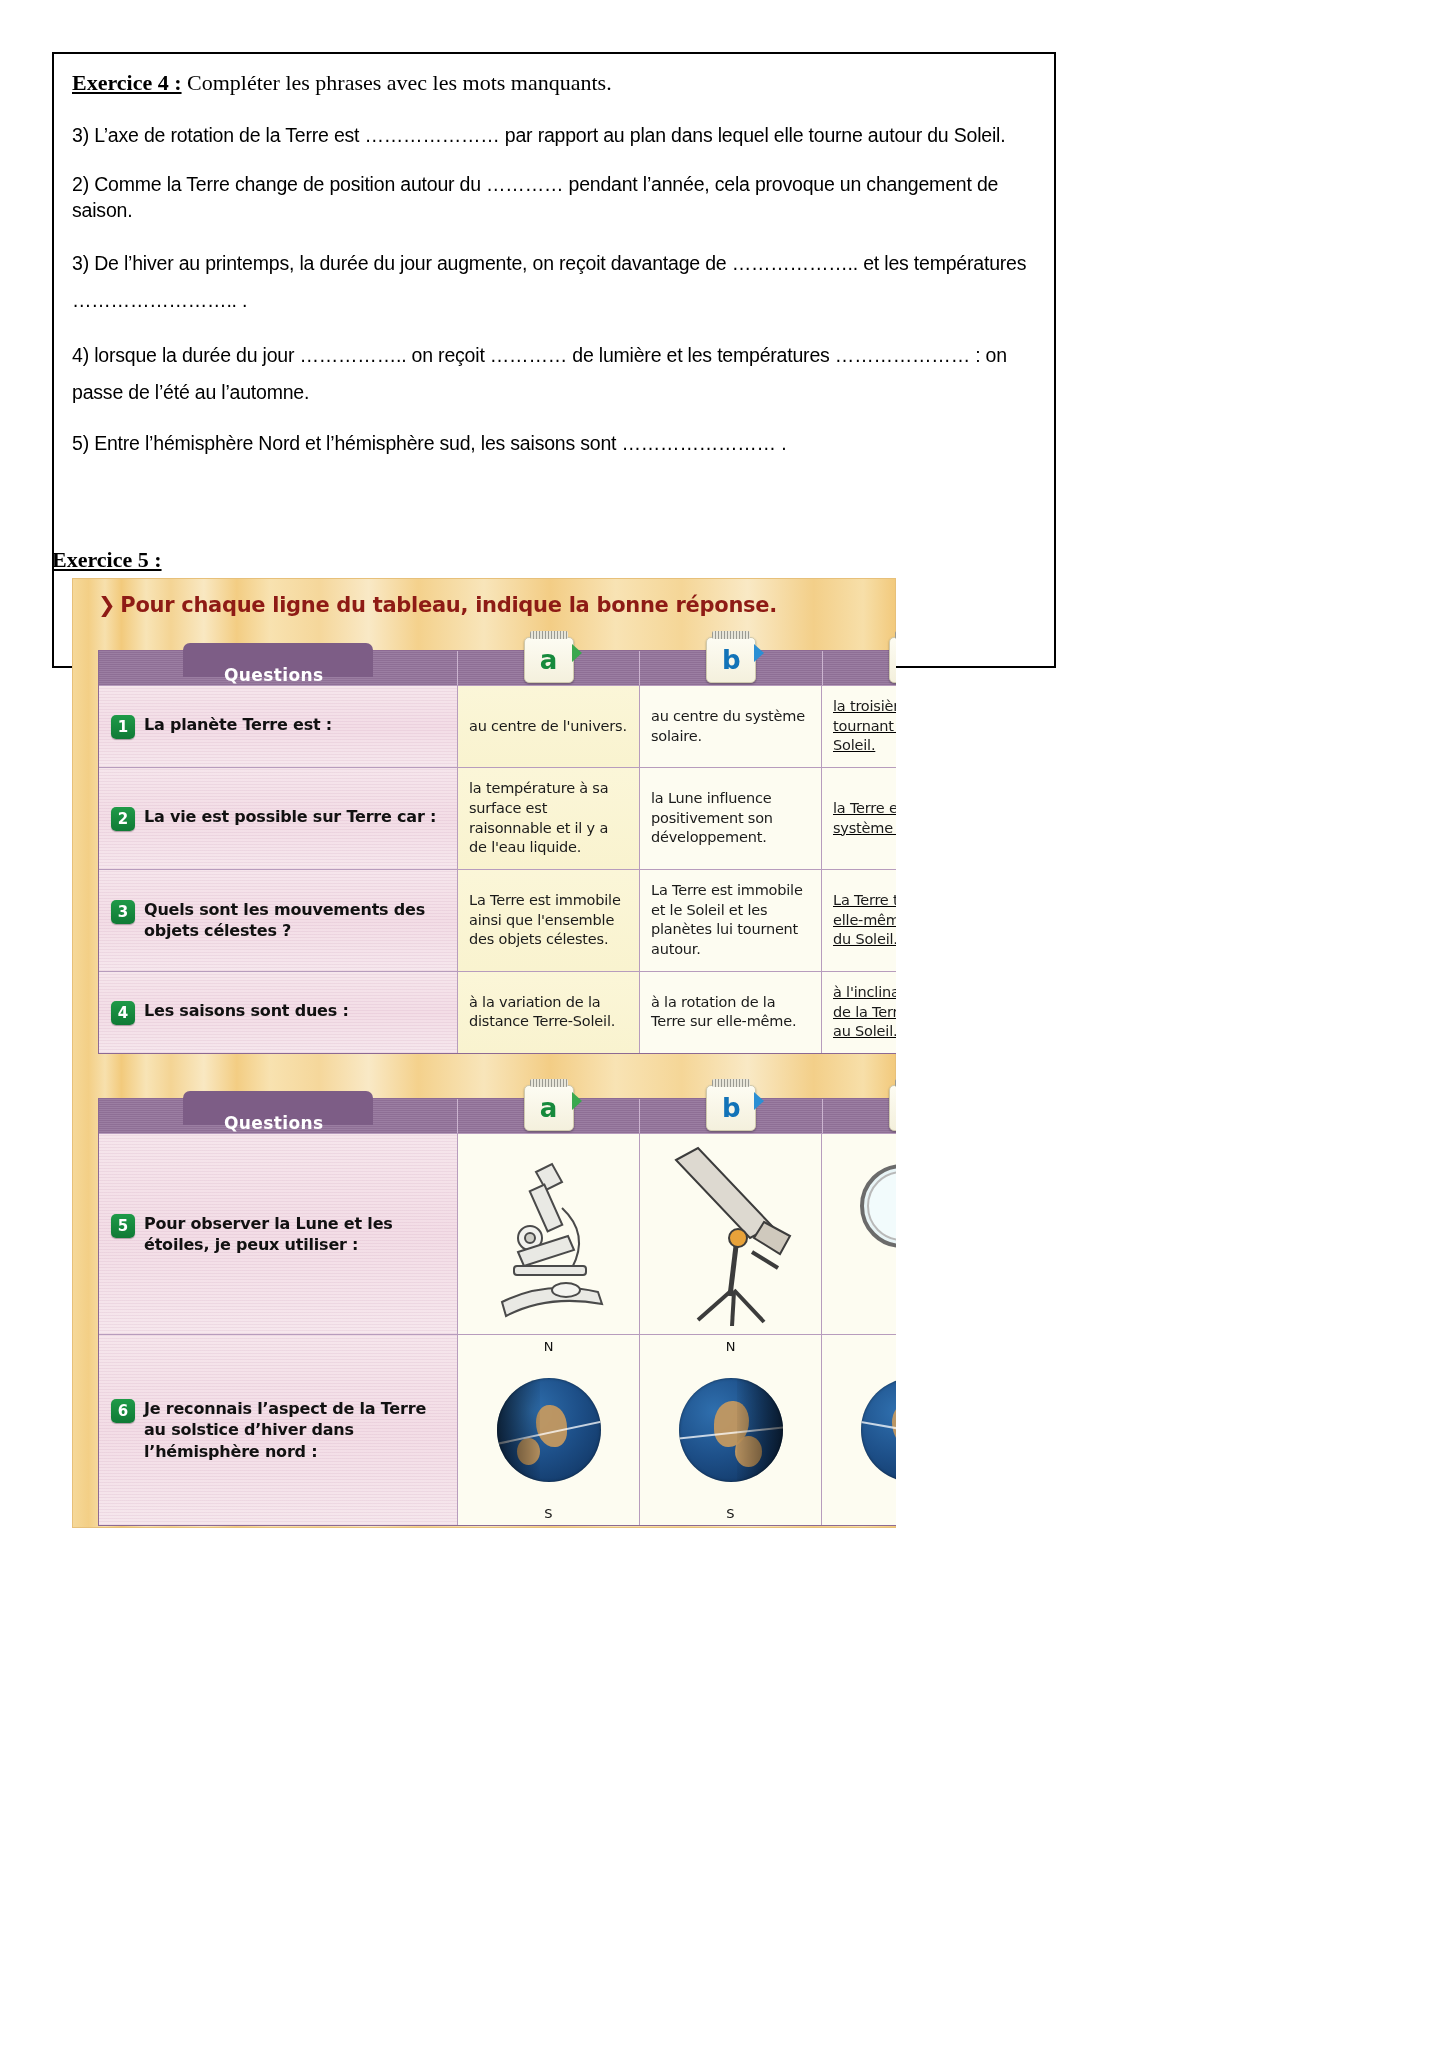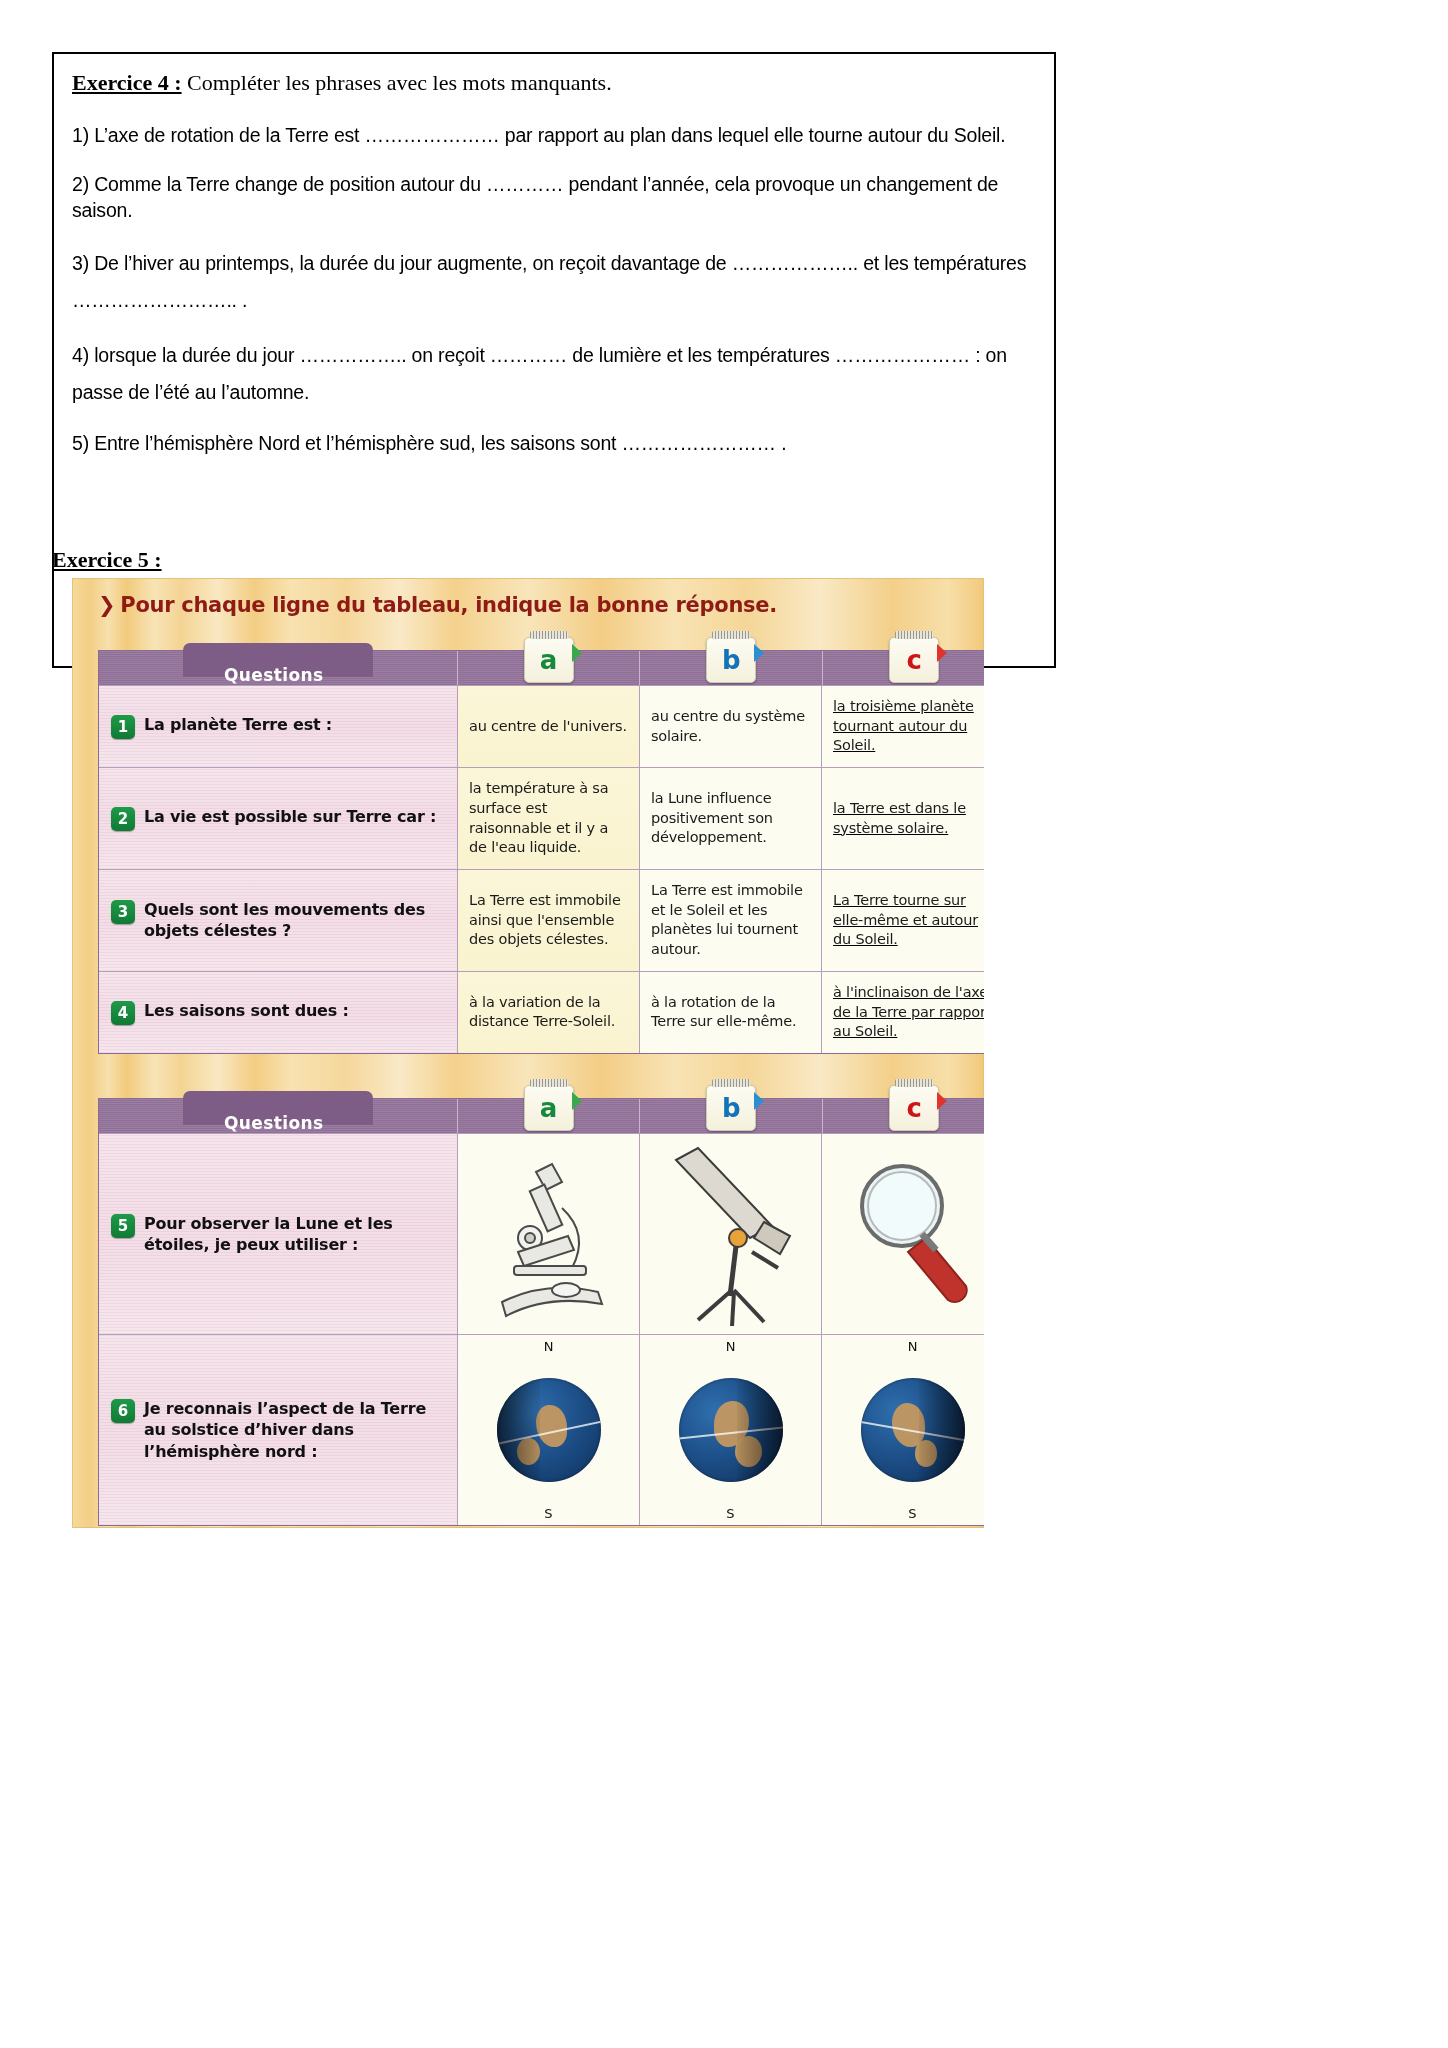--- a/index.html
+++ b/index.html
@@ -32,21 +32,21 @@
 
   
   .ex5-title{
     position:absolute;left:52px;top:547px;
     font-family:"Liberation Serif", serif;font-size:22px;font-weight:bold;
     text-decoration:underline;color:#000;
   }
 
   
   .sheet{
-    position:absolute;left:72px;top:578px;width:912px;height:950px;
+    position:absolute;left:72px;top:578px;width:824px;height:950px;
     background:linear-gradient(90deg,
       #f6d99a 0%, #f3cf86 2%, #f7e0ad 4%, #f2ca7c 6%,
       #f8e4b6 9%, #f4d494 12%, #f9e8c2 16%, #f3cd83 20%, #f8e2b0 24%,
       #f5d79b 30%, #f9e9c6 36%, #f4d18c 42%, #f8e5ba 50%,
       #f3cd85 58%, #f8e3b4 66%, #f5d697 74%, #f9e9c5 82%,
       #f3cf89 90%, #f7dfa9 96%, #f2c97b 100%);
     box-shadow:0 0 0 1px #e7c07a inset;
     overflow:hidden;
   }
   .sheet .banner{
@@ -187,21 +187,21 @@
 </head>
 <body>
 
 <div class="page">
 
   <div class="ex4-box">
     <div class="ex4-inner">
       <div class="ex4-title">
         <b>Exercice 4 :</b><span> Compléter les phrases avec les mots manquants.</span>
       </div>
-      <p class="ex4-p">1) L’axe de rotation de la Terre est ………………… par rapport au plan dans lequel elle tourne autour du Soleil.</p>
+      <p class="ex4-p">3) L’axe de rotation de la Terre est ………………… par rapport au plan dans lequel elle tourne autour du Soleil.</p>
       <p class="ex4-p">2) Comme la Terre change de position autour du ………… pendant l’année, cela provoque un changement de saison.</p>
       <p class="ex4-p wide">3) De l’hiver au printemps, la durée du jour augmente, on reçoit davantage de ……………….. et les températures …………………….. .</p>
       <p class="ex4-p wide">4) lorsque la durée du jour …………….. on reçoit ………… de lumière et les températures ………………… : on passe de l’été au l’automne.</p>
       <p class="ex4-p">5) Entre l’hémisphère Nord et l’hémisphère sud, les saisons sont …………………… .</p>
     </div>
   </div>
 
   <div class="ex5-title">Exercice 5 :</div>
 
   <div class="sheet">

